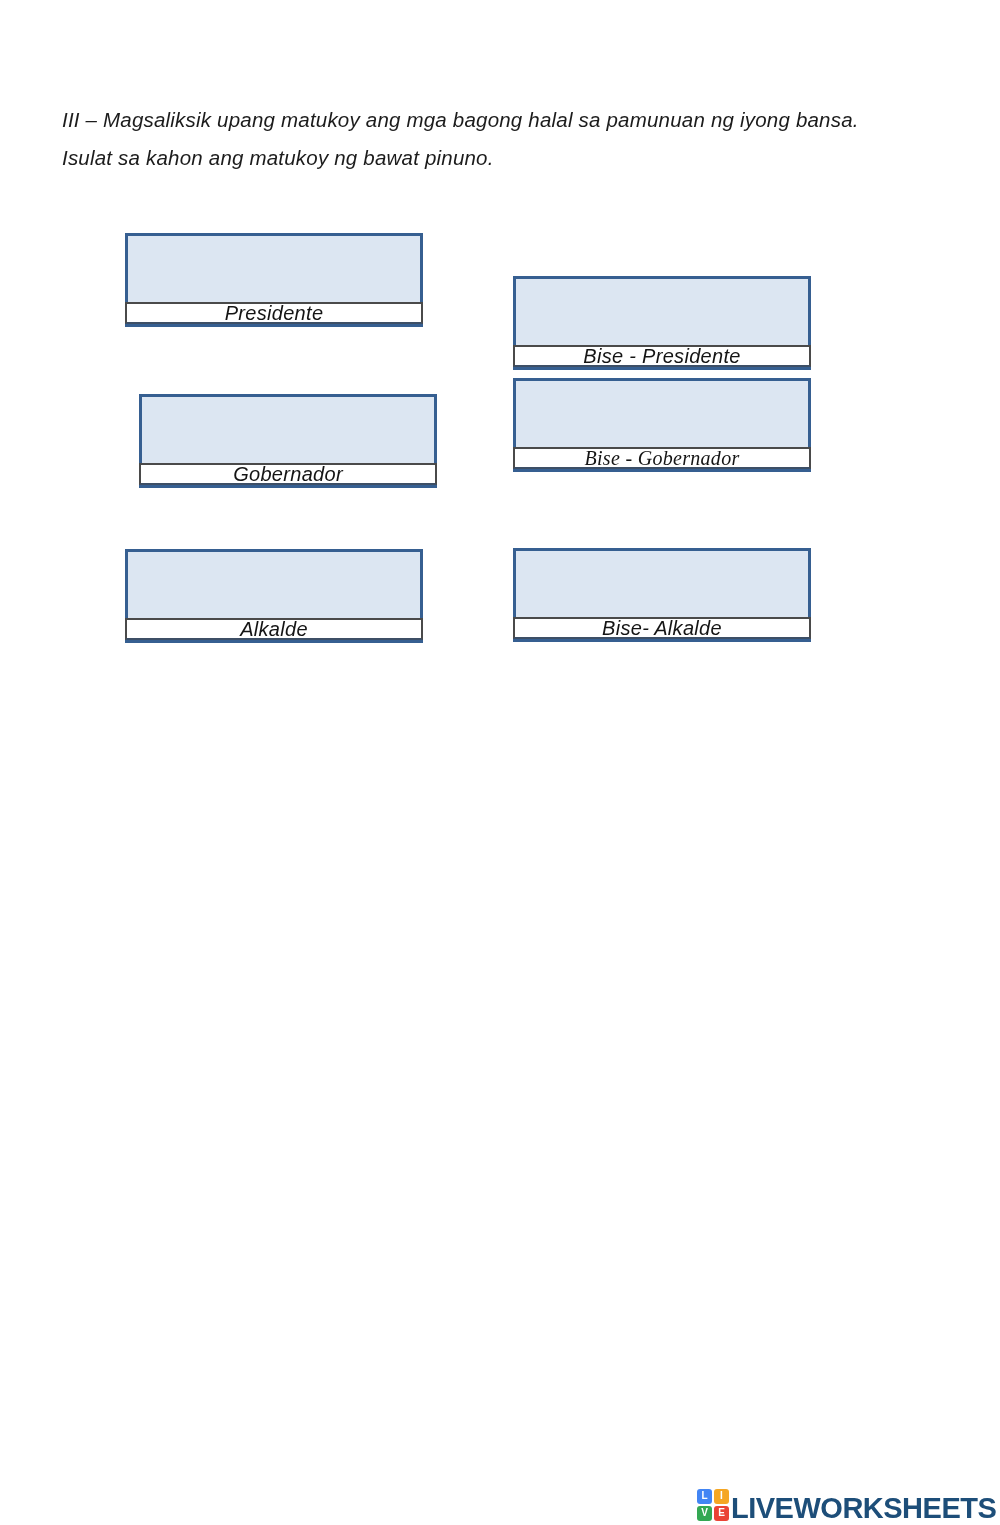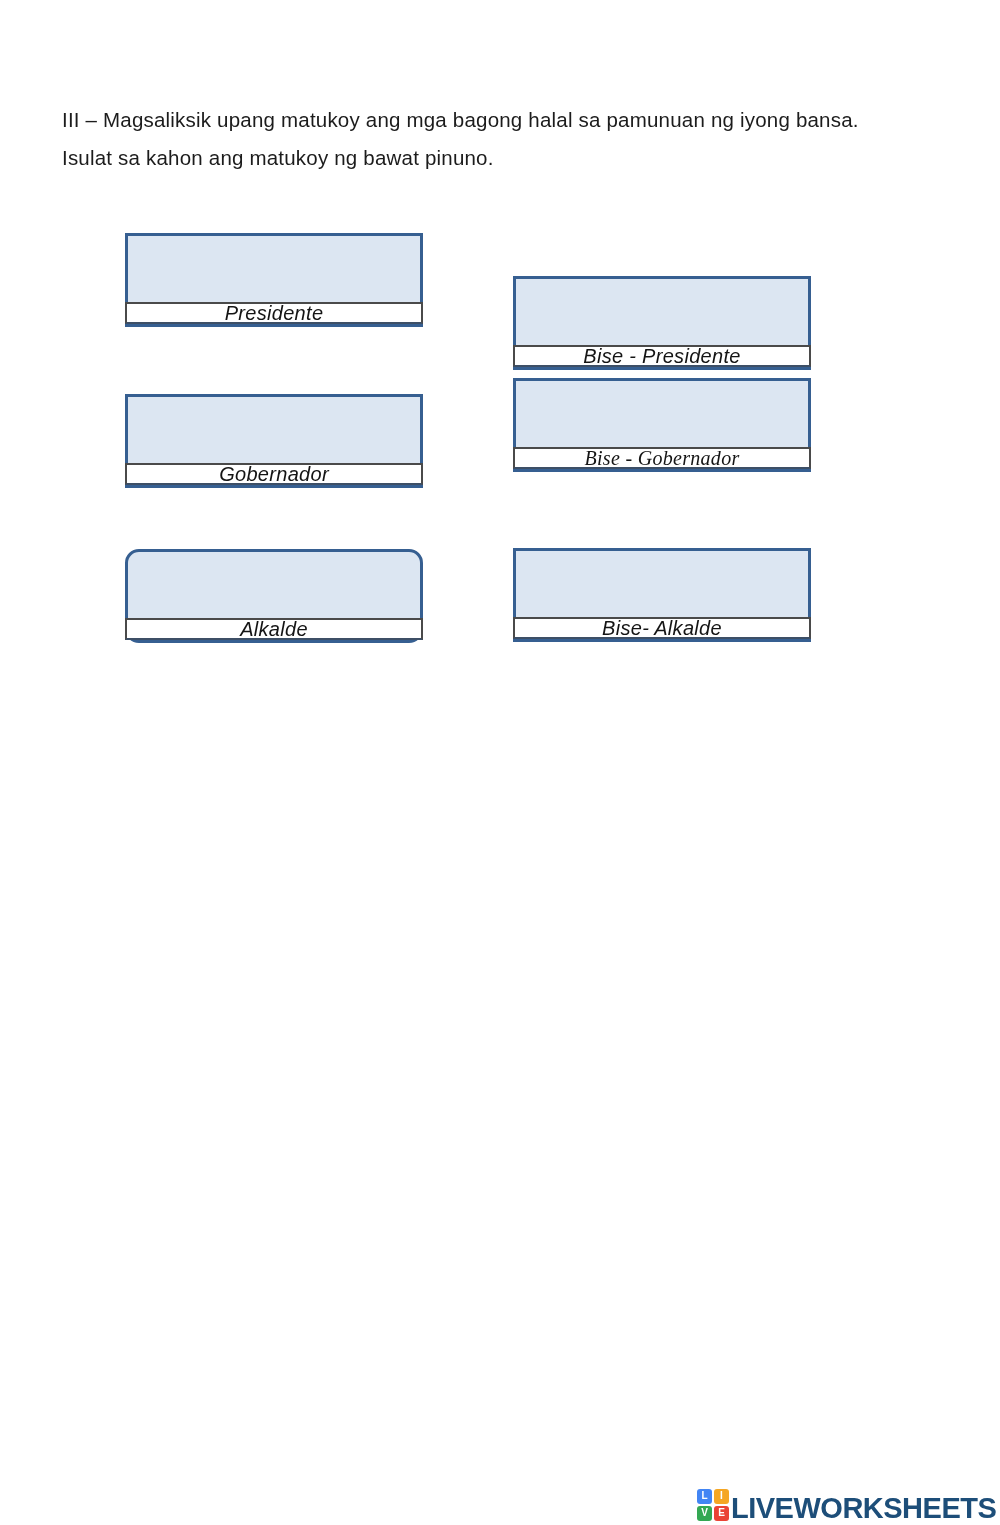--- a/index.html
+++ b/index.html
@@ -9,20 +9,21 @@
     width: 1000px; height: 1525px;
     position: relative;
     overflow: hidden;
   }
   .page { position: absolute; inset: 0; background: #ffffff; }
 
   
   .instructions {
     position: absolute;
     left: 62px; top: 101px; width: 890px;
+    font-style: italic;
     font-size: 20.5px;
     line-height: 38px;
     color: #1c1c1c;
     letter-spacing: 0.2px;
   }
 
   
   .answer-box {
     position: absolute;
     width: 298px; height: 94px;
@@ -49,23 +50,23 @@
     align-items: center;
     justify-content: center;
     font-style: italic;
     font-size: 20px;
     font-weight: 500;
     color: #141414;
     letter-spacing: 0.3px;
   }
   .pos-r1c1 { left: 125px; top: 233px; }
   .pos-r1c2 { left: 513px; top: 232px; margin-top: 44px; }
-  .pos-r2c1 { left: 125px; top: 394px; padding-left: 48px; }
+  .pos-r2c1 { left: 139px; top: 394px; padding-left: 48px; }
   .pos-r2c2 { left: 513px; top: 378px; font-family: Liberation Serif, serif; }
-  .pos-r3c1 { left: 125px; top: 549px; border-radius: 14px; }
+  .pos-r3c1 { left: 125px; top: 549px; }
   .pos-r3c2 { left: 513px; top: 548px; }
 
   
   .footer-logo {
     position: absolute;
     left: 697px; top: 1486px;
     display: flex;
     align-items: center;
     gap: 2px;
   }

